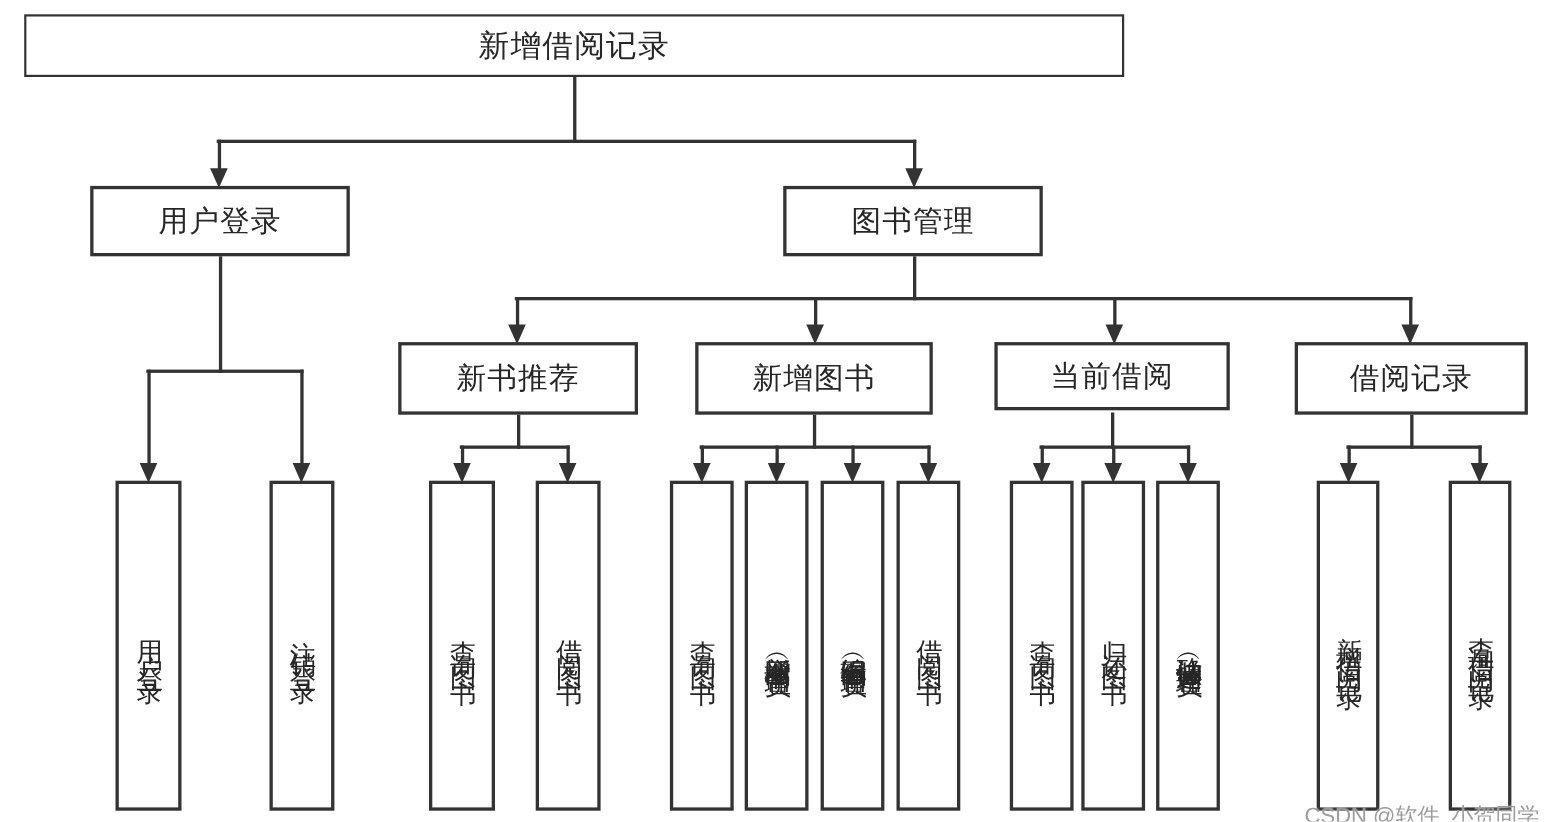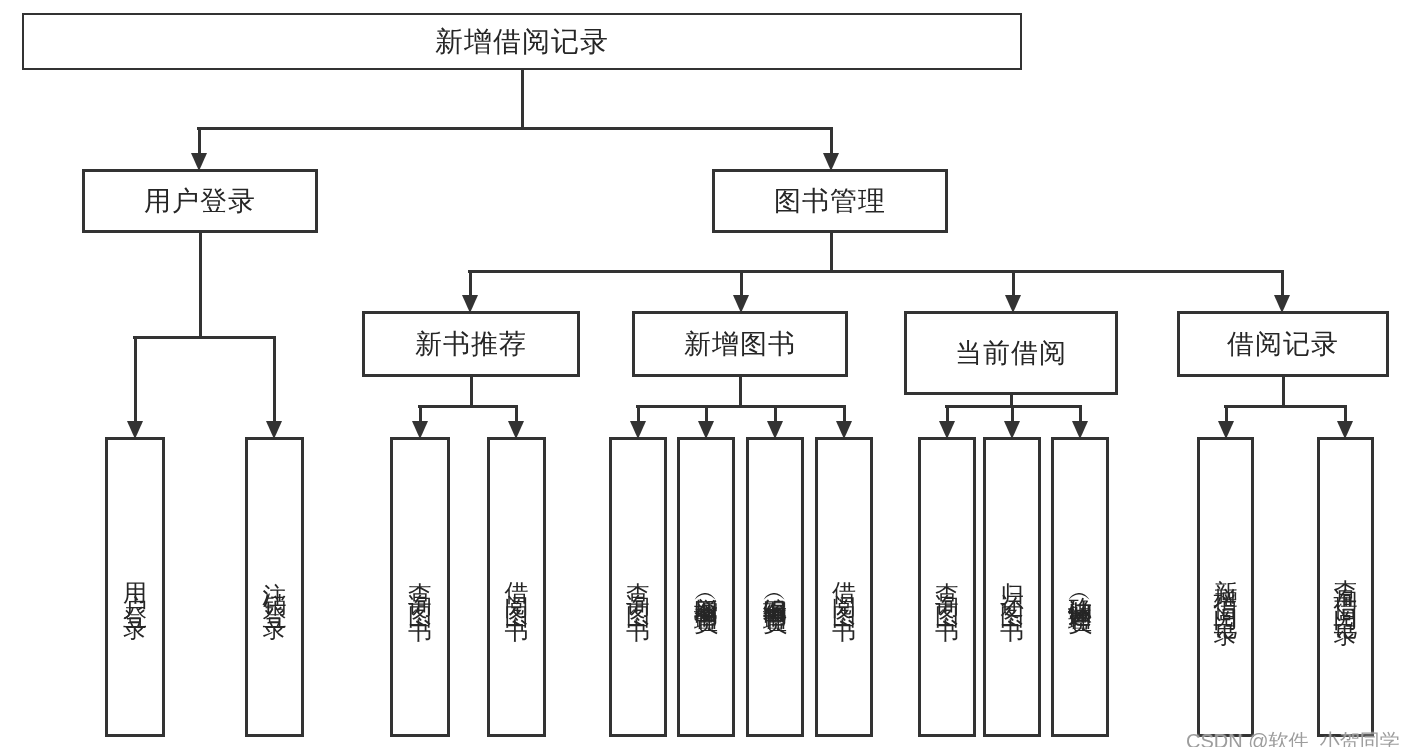--- a/index.html
+++ b/index.html
@@ -59,21 +59,21 @@
 
 <div class="canvas">
 
   <div class="box hlabel root-box" style="left:22px; top:13px; width:1000px; height:57px;">新增借阅记录</div>
 
   <div class="box hlabel" style="left:82px; top:169px; width:236px; height:64px;">用户登录</div>
   <div class="box hlabel" style="left:362px; top:311px; width:218px; height:66px;">新书推荐</div>
 
   <div class="box hlabel" style="left:712px; top:169px; width:236px; height:64px;">图书管理</div>
   <div class="box hlabel" style="left:632px; top:311px; width:216px; height:66px;">新增图书</div>
-  <div class="box hlabel" style="left:904px; top:311px; width:214px; height:84px;">当前借阅</div>
+  <div class="box hlabel" style="left:904px; top:311px; width:214px; height:62px;">当前借阅</div>
   <div class="box hlabel" style="left:1177px; top:311px; width:212px; height:66px;">借阅记录</div>
 
   <div class="box leaf" style="left:105px; top:437px; width:60px; height:300px;">用户登录</div>
   <div class="box leaf" style="left:245px; top:437px; width:59px; height:300px;">注销登录</div>
 
   <div class="box leaf" style="left:390px; top:437px; width:60px; height:300px;">查询图书</div>
   <div class="box leaf" style="left:487px; top:437px; width:59px; height:300px;">借阅图书</div>
 
   <div class="box leaf" style="left:609px; top:437px; width:58px; height:300px;">查询图书</div>
   <div class="box leaf long" style="left:677px; top:437px; width:58px; height:300px;">新增图书（管理员）</div>

